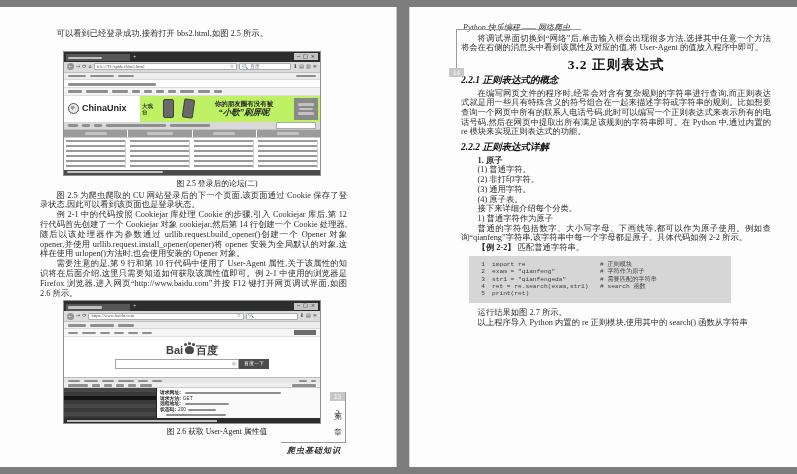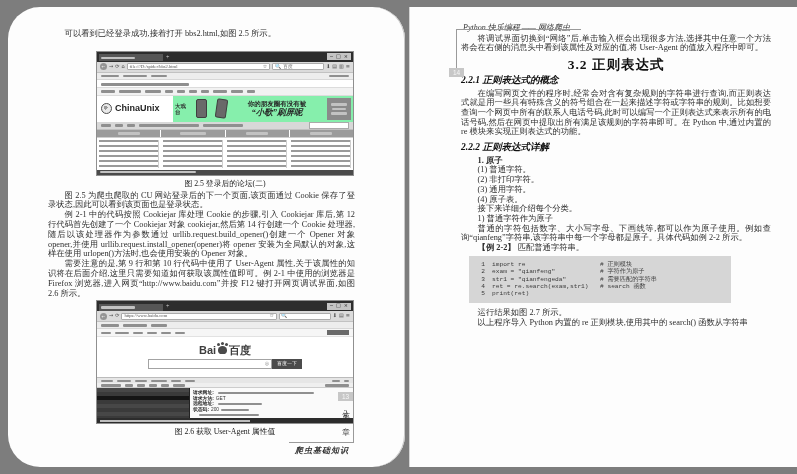--- a/index.html
+++ b/index.html
@@ -1,19 +1,19 @@
 <!DOCTYPE html>
 <html><head>
 <meta charset="utf-8">
 <style>
   html,body{margin:0;padding:0;}
   body{background:#7d7d7d;font-family:"Liberation Serif","DejaVu Serif",serif;}
   .spread{position:relative;width:797px;height:474px;background:#7d7d7d;overflow:hidden;}
   .page{position:absolute;top:7px;height:460px;background:#fdfdfd;color:#2e2e2e;}
-  .page-left{left:8px;width:397px;box-shadow:inset -1px 0 0 #c9c9c9;border-radius:32px;}
+  .page-left{left:0;width:397px;box-shadow:inset -1px 0 0 #c9c9c9;}
   .page-right{left:409px;width:452px;box-shadow:inset 1px 0 0 #d4d4d4;}
 
   
   .lp{position:absolute;left:40px;top:22px;width:307px;font-size:8.3px;line-height:9.8px;}
   .rp{position:absolute;left:52px;top:16px;width:310px;font-size:8.3px;line-height:9.7px;}
   p.bt{margin:0;text-align:justify;text-indent:2em;}
   .caption{text-align:center;font-size:7.8px;margin:3px 0 2px 48px;width:258px;color:#222;}
   .runhead{font-style:italic;font-size:8px;color:#333;margin:0 0 0 2px;}
   .h1{font-weight:bold;font-size:13.5px;text-align:center;margin:7px 0 4px 0;color:#111;letter-spacing:1px;}
   .h2{font-weight:bold;font-style:italic;font-size:9.5px;margin:6px 0 3px 0;color:#111;}
@@ -25,21 +25,21 @@
   .cl-comment{display:inline-block;}
 
   
   .pn-box{position:absolute;background:#c7c7c7;color:#f7f7f7;font-size:6.5px;line-height:9px;text-align:center;width:15px;height:9px;font-family:"Liberation Sans","DejaVu Sans",sans-serif;}
   .chapmark{position:absolute;writing-mode:vertical-rl;text-orientation:upright;font-size:8px;letter-spacing:3px;color:#333;}
   .vrule{position:absolute;width:1px;background:#9a9a9a;}
   .hrule{position:absolute;height:1px;background:#9a9a9a;}
   .footer-txt{position:absolute;font-style:italic;font-weight:bold;font-size:8px;color:#333;width:66px;text-align:center;letter-spacing:1px;}
 
   
-  .bw{width:258px;border:1px solid #8f8f8f;background:#fff;box-sizing:border-box;margin-left:48px;}
+  .bw{width:258px;border:1px solid #8f8f8f;background:#fff;box-sizing:border-box;margin-left:23px;}
   .fig1{margin-top:12px;}
   .fig2{margin-top:2px;}
   .tb{height:10px;background:#2d2d2d;display:flex;align-items:center;padding:0 2px;box-sizing:border-box;}
   .tab{width:60px;height:7px;background:#565656;display:flex;align-items:center;gap:2px;padding:0 2px;margin-top:2px;}
   .plus{color:#cfcfcf;font-size:6px;line-height:6px;margin-left:3px;}
   .wc{margin-left:auto;background:#c4c4c4;height:7px;display:flex;align-items:center;gap:3px;padding:0 3px;font-size:5px;color:#222;font-family:"DejaVu Sans",sans-serif;}
   .nav{height:11px;background:#dbdbdb;display:flex;align-items:center;gap:2px;padding:0 3px;border-bottom:1px solid #c2c2c2;box-sizing:border-box;}
   .cir{width:7px;height:7px;border-radius:50%;background:#949494;color:#fff;font-size:4.5px;line-height:7px;text-align:center;flex:none;font-family:"DejaVu Sans",sans-serif;}
   .field{height:7px;background:#fff;border:1px solid #ababab;border-radius:1px;display:flex;align-items:center;font-size:4.6px;color:#555;padding:0 2px;gap:2px;box-sizing:border-box;white-space:nowrap;overflow:hidden;}
   .url{flex:1;}
@@ -51,21 +51,21 @@
   .row{display:flex;align-items:center;gap:4px;padding:0 4px;box-sizing:border-box;}
   .tl{background-image:repeating-linear-gradient(to bottom,#9a9a9a 0 2px,transparent 2px 5px);}
 
   
   .msgbar{height:8px;background:#fff;border-bottom:1px solid #dcdcdc;}
   .navlinks{height:8px;background:#f2f2f2;border-bottom:1px solid #ddd;}
   .brandrow{height:26px;display:flex;}
   .cu-left{width:76px;display:flex;align-items:center;gap:3px;padding-left:4px;box-sizing:border-box;}
   .cu-circle{width:11px;height:11px;border-radius:50%;border:1.5px solid #4e4e4e;box-sizing:border-box;background:radial-gradient(circle at 40% 40%, #9a9a9a 0 2px, #e9e9e9 2px);flex:none;}
   .cu-name{font-family:"Liberation Sans","DejaVu Sans",sans-serif;font-weight:bold;font-size:9px;color:#1f1f1f;}
-  .banner{flex:1;background:#86efac;display:flex;align-items:center;gap:9px;padding:0 2px;overflow:hidden;}
+  .banner{flex:1;background:#bef264;display:flex;align-items:center;gap:9px;padding:0 2px;overflow:hidden;}
   .bn-brand{font-size:5.5px;font-weight:bold;color:#2d2d2d;flex:none;width:12px;line-height:6px;}
   .phone{width:9px;height:17px;background:#696969;border:1px solid #3f3f3f;border-radius:2px;flex:none;}
   .phone.p2{transform:rotate(8deg);}
   .bn-text{font-weight:bold;color:#262626;text-align:center;flex:1;line-height:8px;}
   .bn-text .l1{font-size:6.5px;}
   .bn-text .l2{font-size:8.5px;font-style:italic;}
   .bn-side{width:24px;height:22px;background:#8a8a8a;flex:none;display:flex;flex-direction:column;justify-content:center;gap:2px;align-items:center;}
   .searchstrip{height:8px;background:#d8d8d8;border-bottom:1px solid #c0c0c0;}
   .whitebox{width:38px;height:5px;background:#fff;border:1px solid #aaa;margin-left:auto;}
   .ftable-h{height:7px;display:flex;gap:1px;background:#fff;}

